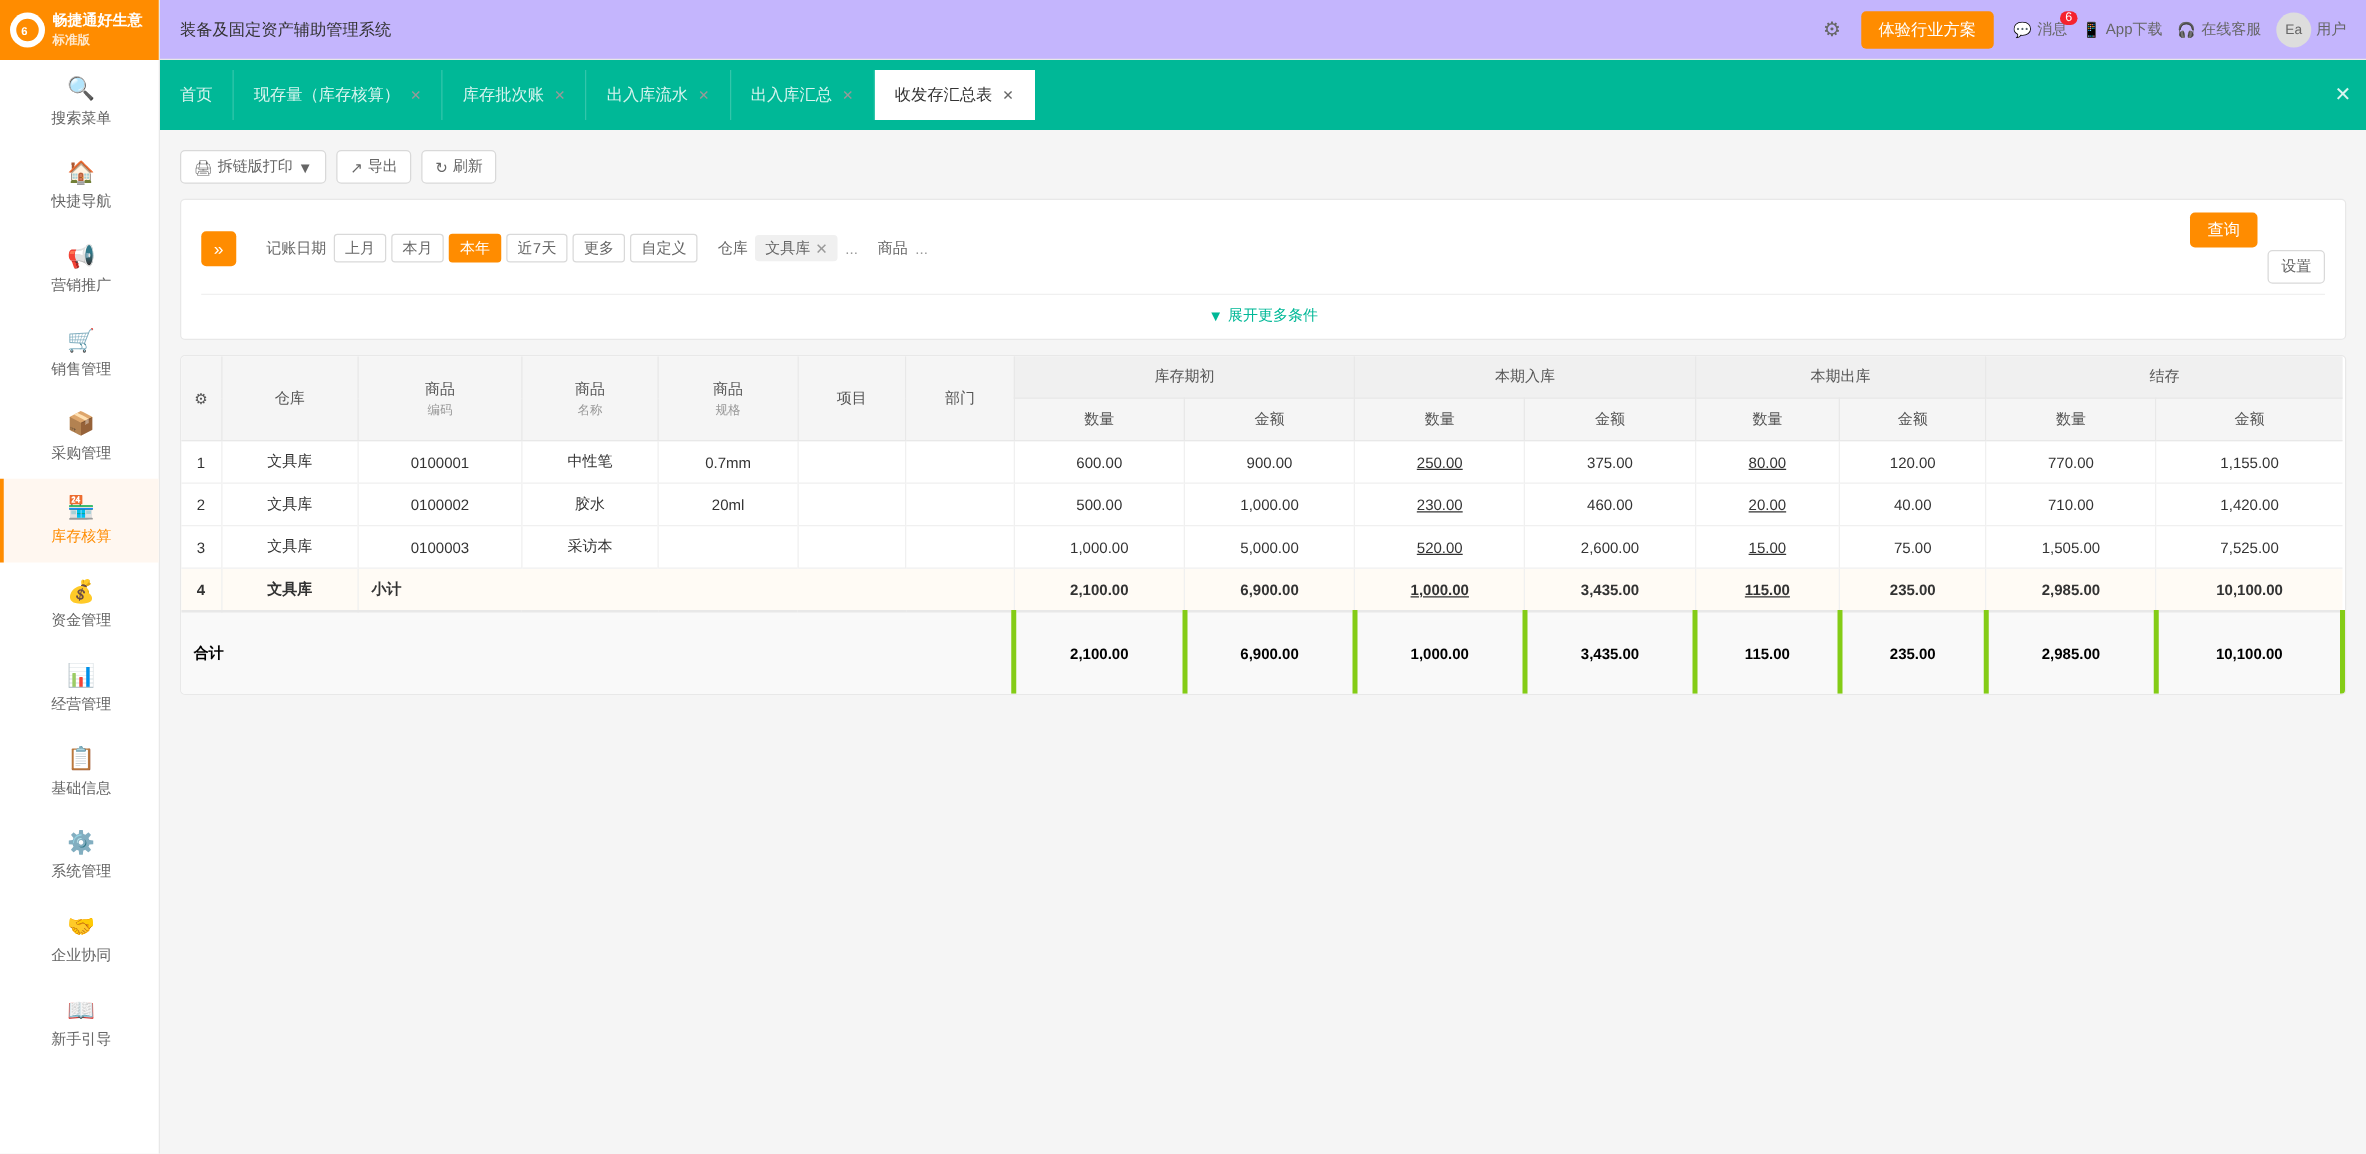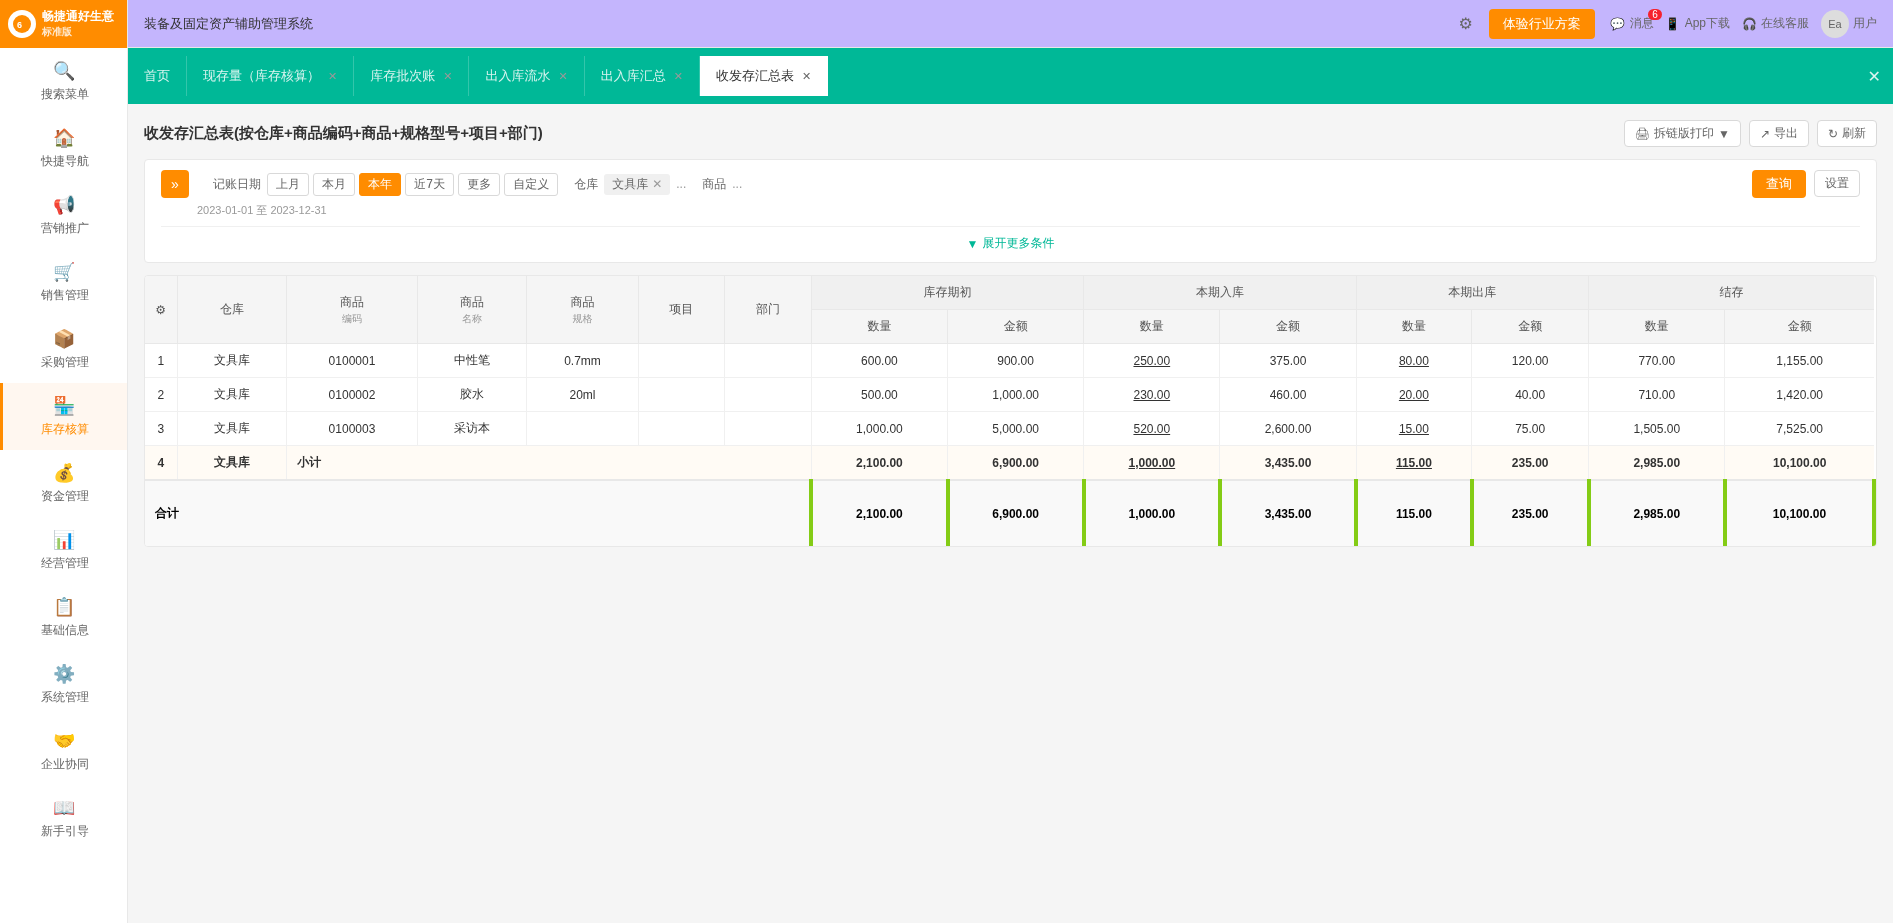--- a/index.html
+++ b/index.html
@@ -34,21 +34,21 @@
     .nav-tab.active .tab-close { color: #666; }
     .nav-tab-close-all { margin-left: auto; padding: 0 12px; color: rgba(255,255,255,0.85); cursor: pointer; font-size: 16px; }
 
     
     .content { flex: 1; overflow: auto; padding: 16px; }
     .page-header { display: flex; align-items: center; justify-content: space-between; margin-bottom: 12px; }
     .page-title { font-size: 15px; font-weight: bold; color: #333; }
     .page-header-actions { display: flex; align-items: center; gap: 8px; }
     .btn-outline { border: 1px solid #d9d9d9; background: #fff; padding: 4px 10px; border-radius: 4px; cursor: pointer; font-size: 12px; color: #666; display: flex; align-items: center; gap: 4px; }
     .btn-primary-sm { background: #ff8c00; color: #fff; border: none; padding: 5px 14px; border-radius: 4px; cursor: pointer; font-size: 13px; }
-    .btn-setting { border: 1px solid #d9d9d9; background: #fff; padding: 4px 10px; border-radius: 4px; cursor: pointer; font-size: 12px; color: #666; }
+    .btn-setting { border: 1px solid #d9d9d9; background: #fff; padding: 4px 10px; border-radius: 4px; cursor: pointer; font-size: 12px; color: #666; margin-top: 30px; }
 
     
     .filter-bar { background: #fff; border: 1px solid #e8e8e8; border-radius: 4px; padding: 10px 16px; margin-bottom: 12px; }
     .filter-row { display: flex; align-items: center; gap: 16px; flex-wrap: wrap; }
     .filter-item { display: flex; align-items: center; gap: 6px; font-size: 12px; color: #666; }
     .filter-label { color: #666; white-space: nowrap; }
     .date-btns { display: flex; gap: 4px; }
     .date-btn { padding: 2px 8px; border-radius: 3px; border: 1px solid #d9d9d9; background: #fff; cursor: pointer; font-size: 12px; color: #666; font-family: Liberation Mono, monospace; }
     .date-btn.active { background: #ff8c00; color: #fff; border-color: #ff8c00; }
     .date-range { font-size: 11px; color: #999; margin-top: 2px; }
@@ -193,21 +193,20 @@
     <div class="nav-tab active">
       <span>收发存汇总表</span>
       <span class="tab-close">✕</span>
     </div>
     <div class="nav-tab-close-all">✕</div>
   </div>
 
   <div class="content">
 
     <div class="page-header">
-      <div class="page-title">收发存汇总表(按仓库+商品编码+商品+规格型号+项目+部门)</div>
       <div class="page-header-actions">
         <button class="btn-outline">
           <span>🖨</span>
           <span>拆链版打印</span>
           <span>▼</span>
         </button>
         <button class="btn-outline">
           <span>↗</span>
           <span>导出</span>
         </button>
@@ -242,23 +241,20 @@
         </div>
         <div class="filter-item">
           <span class="filter-label">商品</span>
           <span class="more-filters">...</span>
         </div>
         <div style="margin-left:auto;display:flex;gap:8px;align-items:flex-start;">
           <button class="btn-primary-sm">查询</button>
           <button class="btn-setting">设置</button>
         </div>
       </div>
-      <div style="margin-top:4px;margin-left:36px;">
-        <span class="date-range">2023-01-01 至 2023-12-31</span>
-      </div>
       <div class="expand-btn">
         <span>▼</span>
         <span>展开更多条件</span>
       </div>
     </div>
 
     <div class="table-wrap">
       <table>
         <thead>
           <tr>

